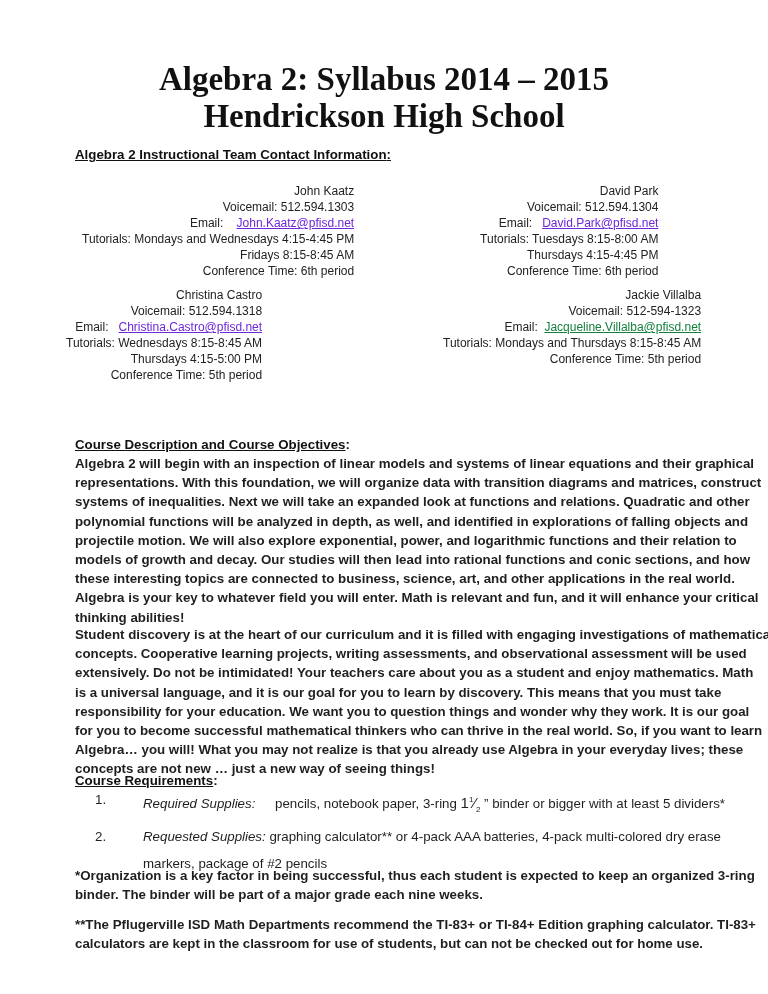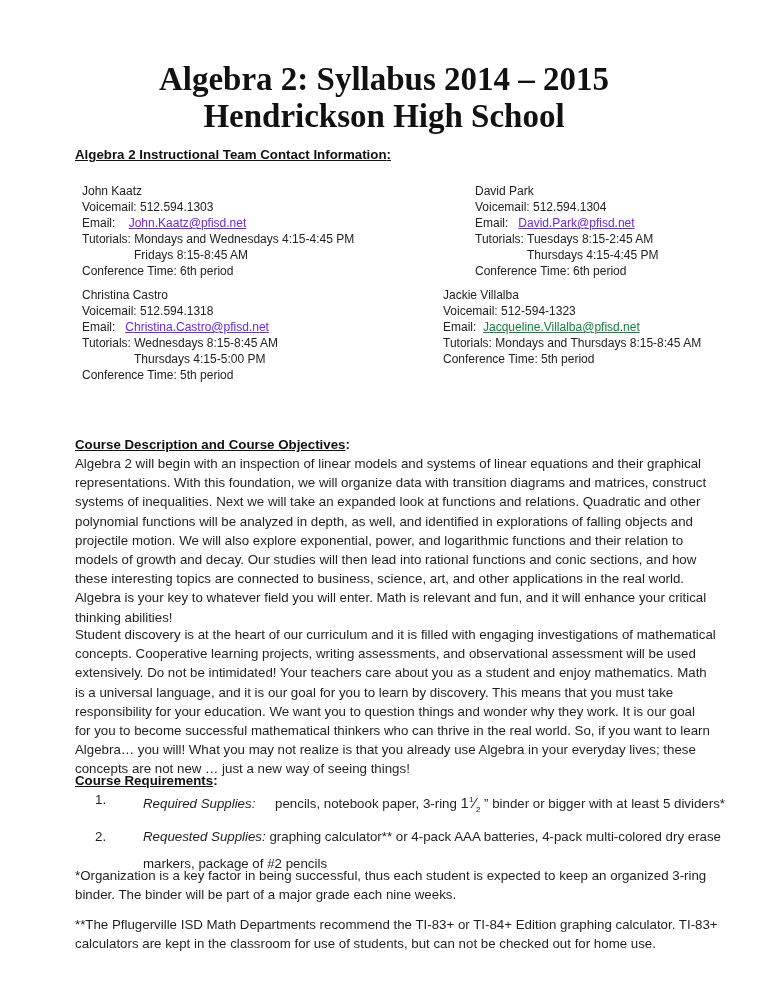--- a/index.html
+++ b/index.html
@@ -48,36 +48,37 @@
     .section-heading .u {
       text-decoration: underline;
     }
     .contact {
       position: absolute;
       font-size: 12px;
       line-height: 16px;
       color: #222;
       white-space: nowrap;
     }
-    .contact .row { display: block; height: 16px; }
+    .contact .row { display: block; height: 16px; text-align: right; }
     .contact .indent { padding-left: 52px; }
     .contact a {
       color: #6d28d9;
       text-decoration: underline;
     }
     .contact a.dark {
       color: #15803d;
     }
     .para {
       position: absolute;
       left: 75px;
       width: 640px;
       font-size: 13.3px;
       line-height: 19.2px;
       color: #1f1f1f;
+      font-weight: bold;
     }
     .para .line { display: block; white-space: nowrap; height: 19.2px; }
 
     .req-list {
       position: absolute;
       left: 75px;
       width: 640px;
       font-size: 13.3px;
       line-height: 19.2px;
       color: #1f1f1f;
@@ -119,26 +120,26 @@
     <span class="row"><span style="white-space:pre;">Email:    </span><a>John.Kaatz@pfisd.net</a></span>
     <span class="row">Tutorials: Mondays and Wednesdays  4:15-4:45 PM</span>
     <span class="row indent">Fridays  8:15-8:45 AM</span>
     <span class="row">Conference Time:  6th period</span>
   </div>
 
   <div class="contact" style="left:443px; top:183px;margin-left:32px;">
     <span class="row">David Park</span>
     <span class="row">Voicemail:  512.594.1304</span>
     <span class="row"><span style="white-space:pre;">Email:   </span><a>David.Park@pfisd.net</a></span>
-    <span class="row">Tutorials: Tuesdays  8:15-2:45 AM</span>
+    <span class="row">Tutorials: Tuesdays  8:15-8:00 AM</span>
     <span class="row indent">Thursdays  4:15-4:45 PM</span>
     <span class="row">Conference Time: 6th period</span>
   </div>
 
-  <div class="contact" style="left:82px; top:287px;">
+  <div class="contact" style="left:66px; top:287px;">
     <span class="row">Christina Castro</span>
     <span class="row">Voicemail: 512.594.1318</span>
     <span class="row"><span style="white-space:pre;">Email:   </span><a>Christina.Castro@pfisd.net</a></span>
     <span class="row">Tutorials: Wednesdays  8:15-8:45 AM</span>
     <span class="row indent">Thursdays  4:15-5:00 PM</span>
     <span class="row">Conference Time:  5th period</span>
   </div>
 
   <div class="contact" style="left:443px; top:287px;">
     <span class="row">Jackie Villalba</span>

